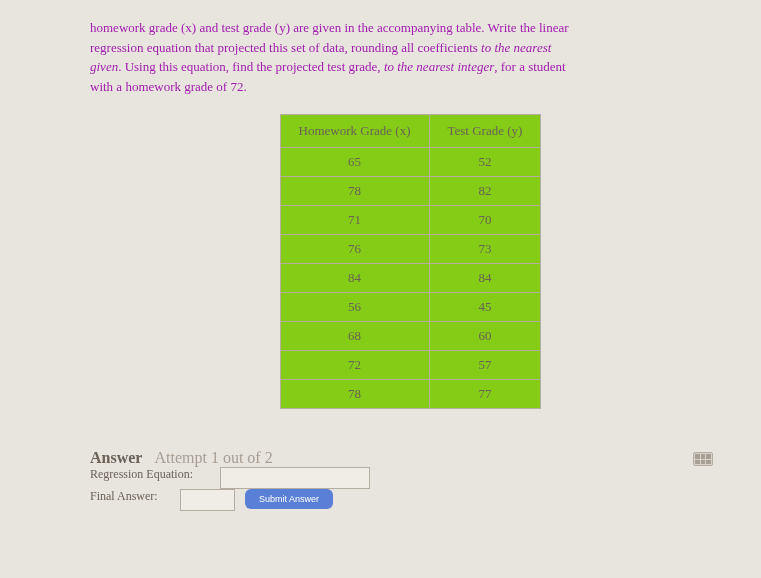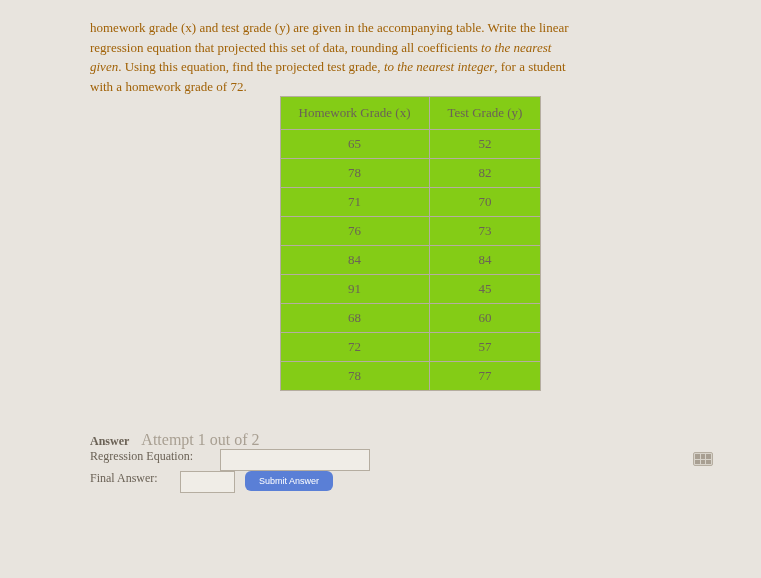--- a/index.html
+++ b/index.html
@@ -9,21 +9,22 @@
       background: #e8e4de;
       font-family: Georgia, 'Times New Roman', serif;
       color: #555;
       padding: 18px 30px 18px 90px;
       position: relative;
       filter: blur(0.3px);
     }
     .problem-text {
       font-size: 13px;
       line-height: 1.5;
-      color: #a16207;
+      color: #a21caf;
+      margin-bottom: 18px;
       max-width: 600px;
     }
     .problem-text .italic { font-style: italic; }
     table.data-table {
       border-collapse: collapse;
       margin: 0 auto 40px auto;
       background: #84cc16;
     }
     table.data-table th, table.data-table td {
       border: 1px solid #b5ada0;
@@ -33,21 +34,21 @@
       color: #6b6256;
     }
     table.data-table th {
       font-weight: normal;
       padding: 8px 18px;
     }
     .answer-section {
       margin-top: 30px;
     }
     .answer-label {
-      font-size: 12px;
+      font-size: 16px;
       color: #6b6256;
       font-weight: bold;
     }
     .answer-sub {
       font-size: 16px;
       color: #a89f92;
       margin-left: 8px;
       font-weight: normal;
       margin-top: 36px;
     }
@@ -129,21 +130,21 @@
       </tr>
     <tr>
         <td>76</td>
         <td>73</td>
       </tr>
     <tr>
         <td>84</td>
         <td>84</td>
       </tr>
     <tr>
-        <td>91</td>
+        <td>56</td>
         <td>45</td>
       </tr>
     <tr>
         <td>68</td>
         <td>60</td>
       </tr>
     <tr>
         <td>72</td>
         <td>57</td>
       </tr>

